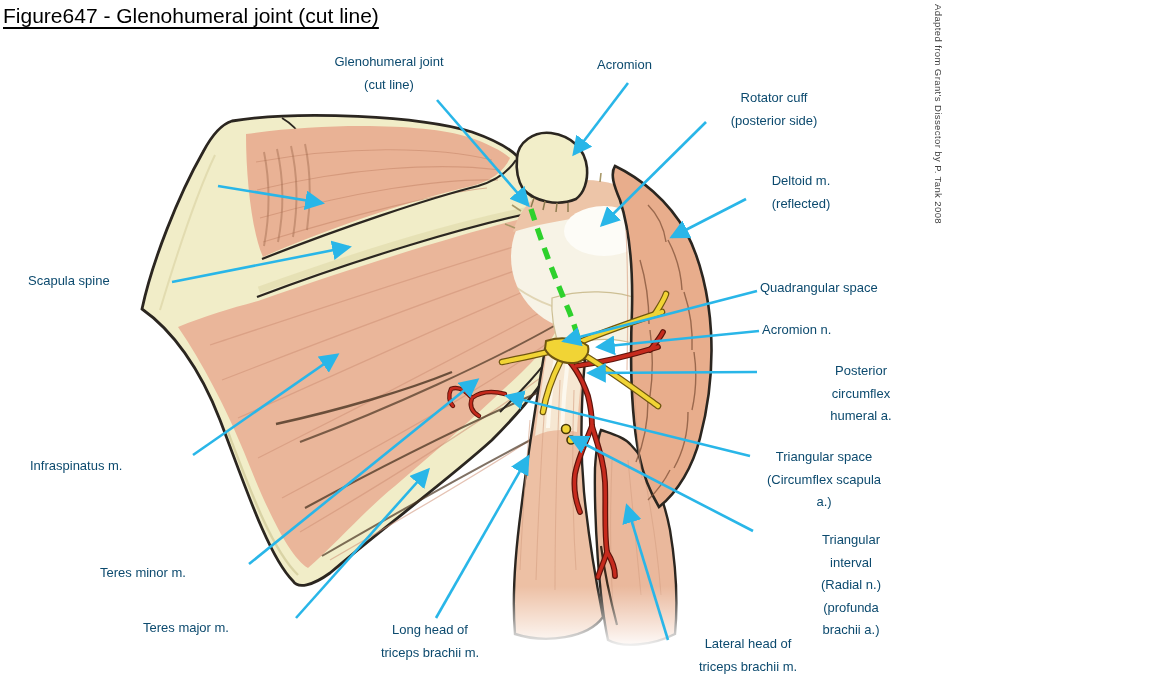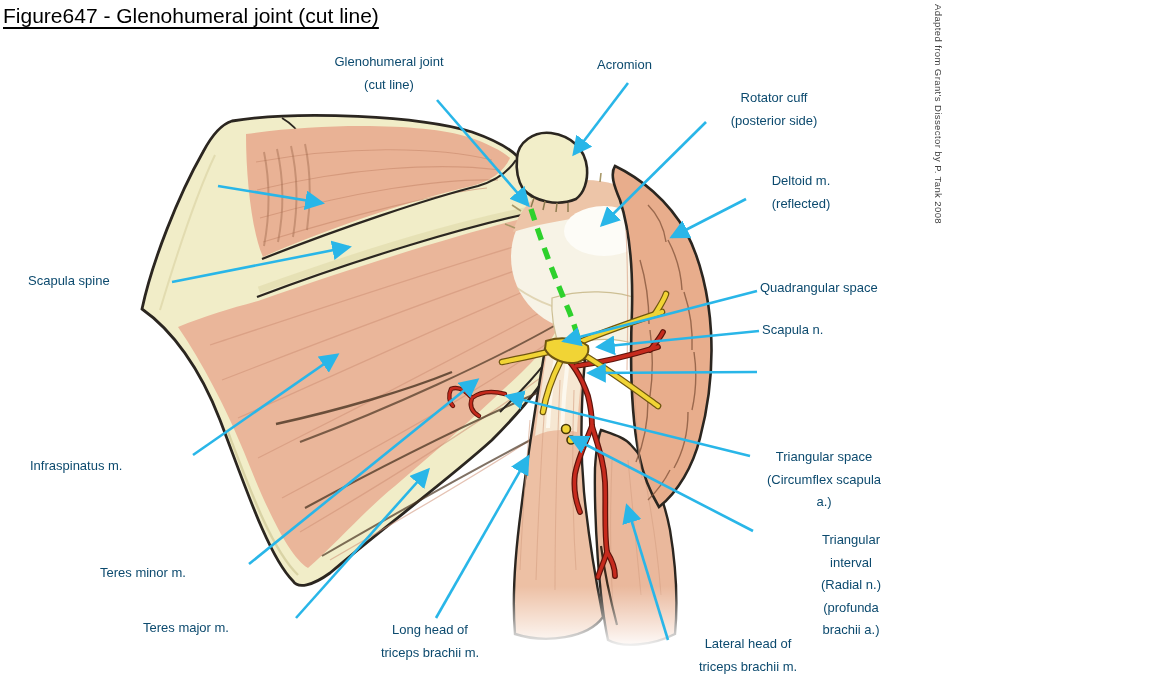--- a/index.html
+++ b/index.html
@@ -249,21 +249,23 @@
 
   <div class="label center" style="left:389px;top:51px">Glenohumeral joint
 (cut line)</div>
   <div class="label" style="left:597px;top:54px">Acromion</div>
   <div class="label center" style="left:774px;top:87px">Rotator cuff
 (posterior side)</div>
   <div class="label center" style="left:801px;top:170px">Deltoid m.
 (reflected)</div>
   <div class="label" style="left:28px;top:270px">Scapula spine</div>
   <div class="label" style="left:760px;top:277px">Quadrangular space</div>
-  <div class="label" style="left:762px;top:319px">Scapula n.</div>
+  <div class="label" style="left:762px;top:319px">Acromion n.</div>
+  <div class="label center" style="left:861px;top:360px">Posterior circumflex
+humeral a.</div>
   <div class="label" style="left:30px;top:455px">Infraspinatus m.</div>
   <div class="label center" style="left:824px;top:446px">Triangular space
 (Circumflex scapula a.)</div>
   <div class="label center" style="left:851px;top:529px">Triangular interval
 (Radial n.)
 (profunda brachii a.)</div>
   <div class="label" style="left:100px;top:562px">Teres minor m.</div>
   <div class="label" style="left:143px;top:617px">Teres major m.</div>
   <div class="label center" style="left:430px;top:619px">Long head of
 triceps brachii m.</div>

